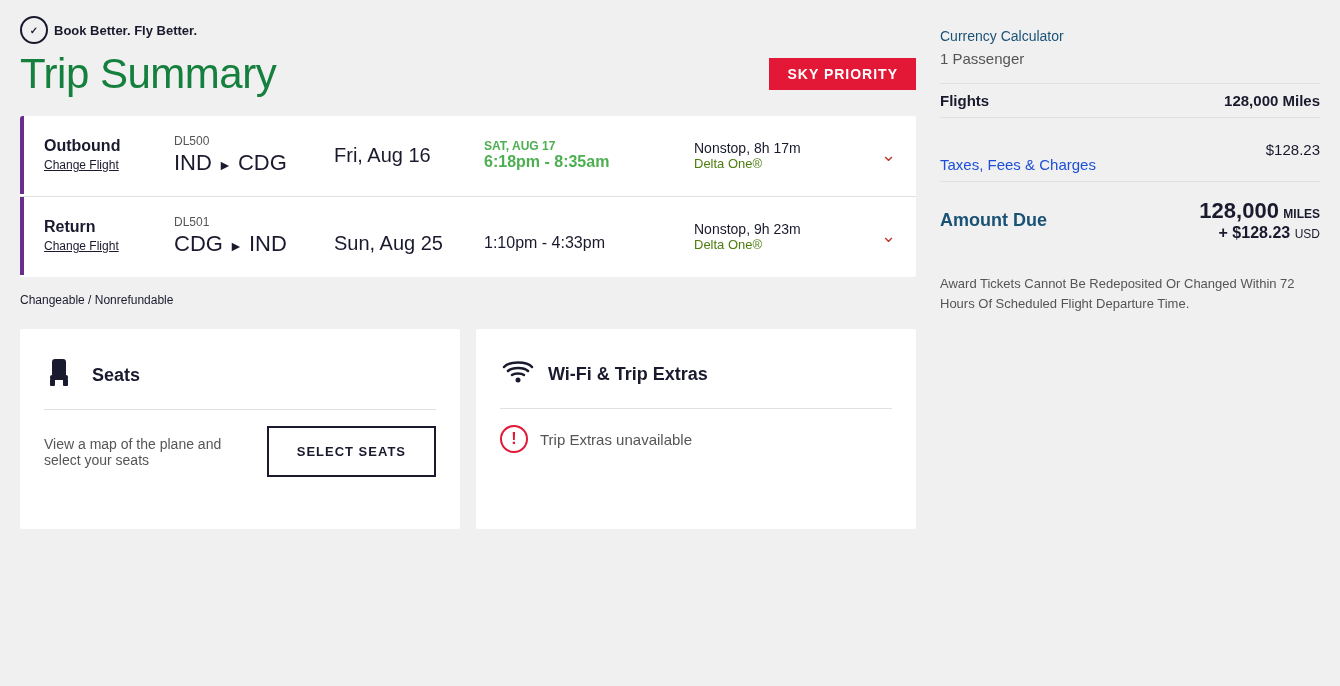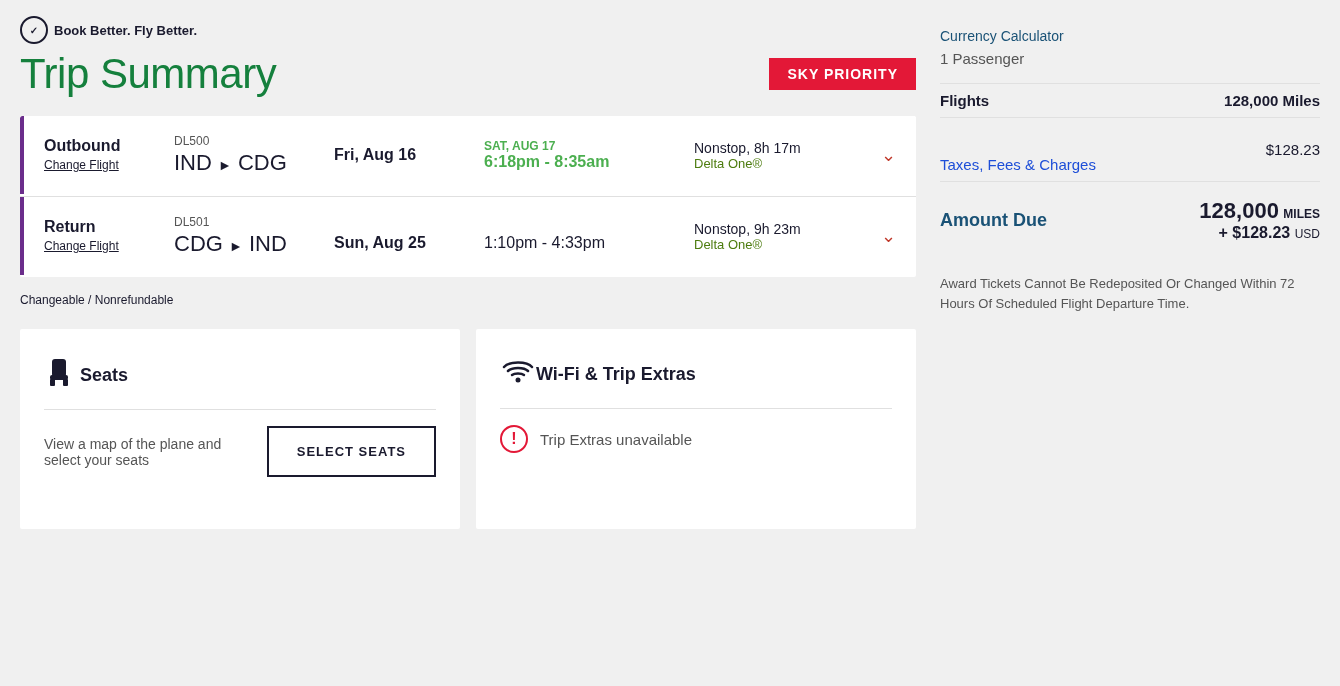--- a/index.html
+++ b/index.html
@@ -103,24 +103,23 @@
       color: #555;
       margin-bottom: 2px;
     }
     .flight-route {
       font-size: 22px;
       font-weight: 400;
       color: #1a1a2e;
       min-width: 130px;
     }
     .flight-date {
-      font-size: 16px;
+      font-size: 20px;
       color: #1a1a2e;
       min-width: 110px;
-      font-weight: bold;
     }
     .flight-time {
       font-size: 16px;
       color: #4caf50;
       font-weight: bold;
       min-width: 160px;
     }
     .flight-duration {
       font-size: 14px;
       color: #555;
@@ -155,20 +154,21 @@
     .info-card {
       flex: 1;
       background: white;
       border-radius: 2px;
       padding: 24px;
       min-height: 200px;
     }
     .card-header {
       display: flex;
       align-items: center;
+      gap: 12px;
       margin-bottom: 16px;
       padding-bottom: 12px;
       border-bottom: 1px solid #e0e0e0;
     }
     .card-title {
       font-size: 18px;
       font-weight: bold;
       color: #1a1a2e;
     }
     .card-body {

